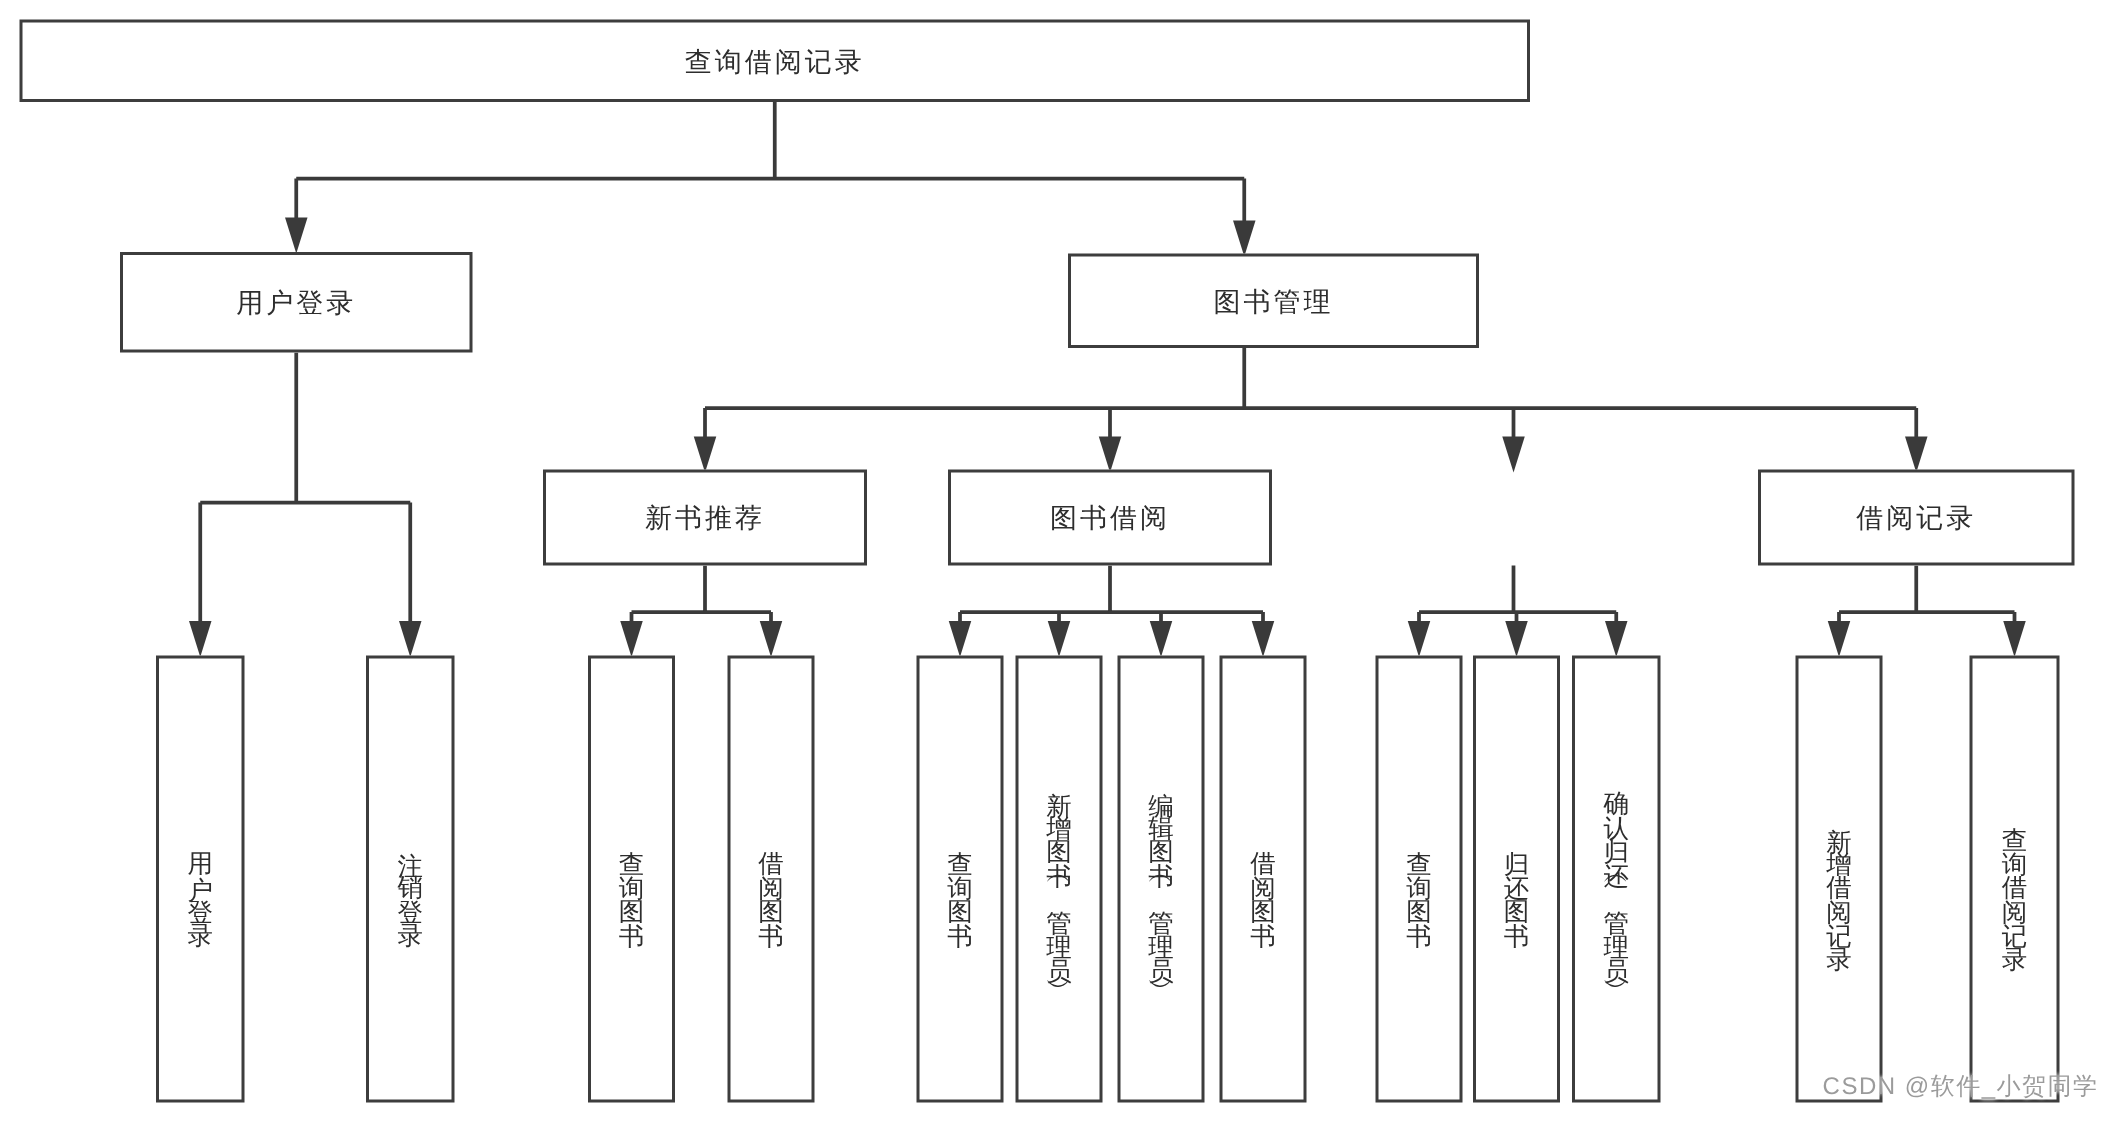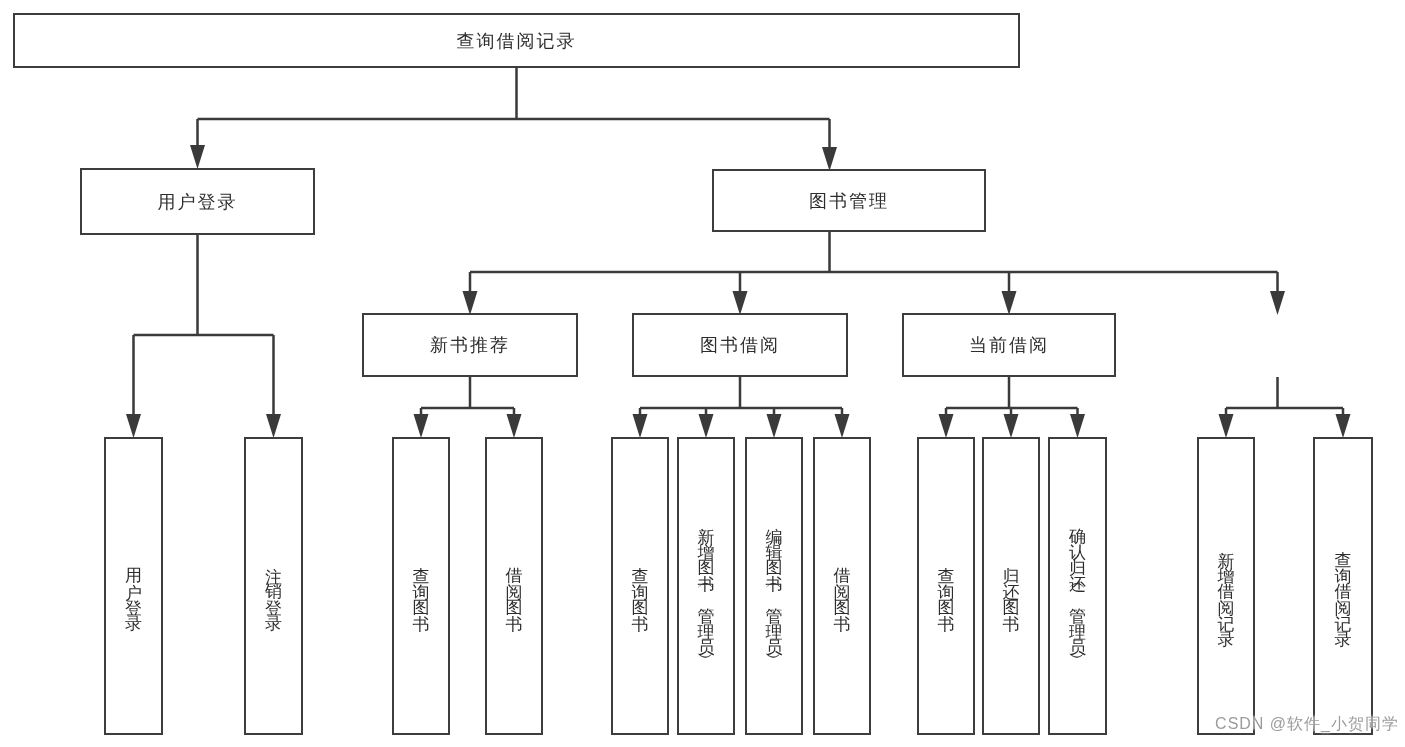--- a/index.html
+++ b/index.html
@@ -84,22 +84,22 @@
   <div class="box" style="left:712px;top:169px;width:274px;height:63px">
     <span class="hlabel">图书管理</span>
   </div>
 
   <div class="box" style="left:632px;top:313px;width:216px;height:64px">
     <span class="hlabel">图书借阅</span>
   </div>
   <div class="box" style="left:362px;top:313px;width:216px;height:64px">
     <span class="hlabel">新书推荐</span>
   </div>
-  <div class="box" style="left:902px;top:313px;width:214px;height:64px">
-    <span class="hlabel">当前借阅</span>
+  <div class="box" style="left:1172px;top:313px;width:211px;height:64px">
+    <span class="hlabel">借阅记录</span>
   </div>
 
   <div class="box vbox" style="left:104px;top:437px;width:59px;height:298px">
     <span>用户登录</span>
   </div>
   <div class="box vbox" style="left:244px;top:437px;width:59px;height:298px">
     <span>注销登录</span>
   </div>
 
   <div class="box vbox" style="left:392px;top:437px;width:58px;height:298px">

